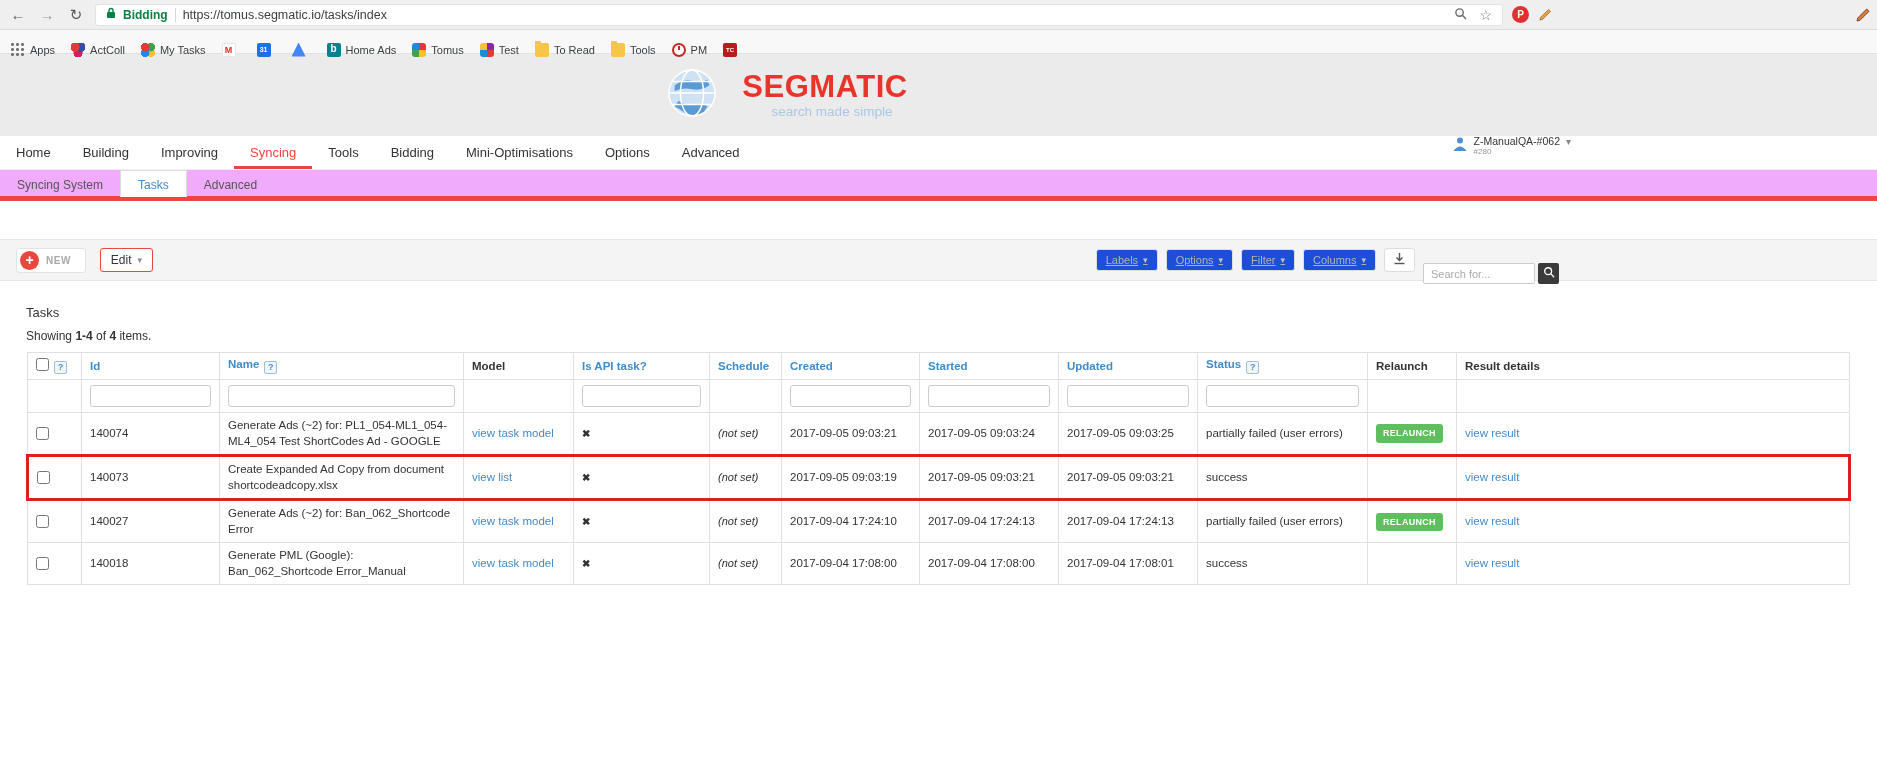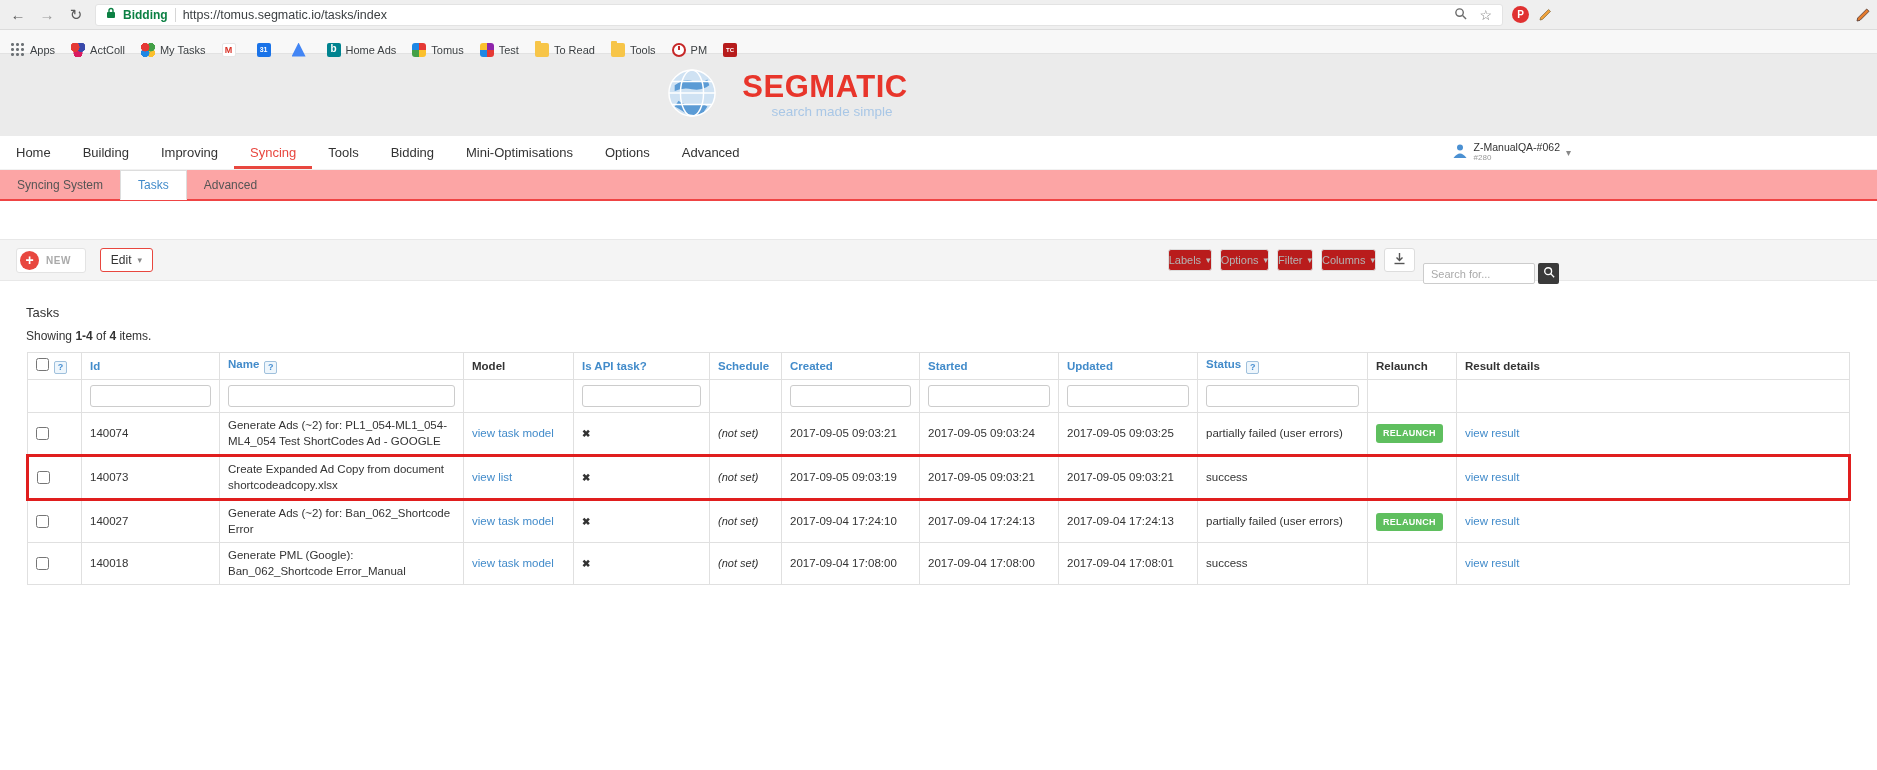--- a/index.html
+++ b/index.html
@@ -75,27 +75,27 @@
   .logo-title { display:block; font-size:31px; font-weight:bold; color:#e8352b; letter-spacing:.5px; line-height:1; }
   .logo-tagline { display:block; font-size:13.5px; color:#a9c7e6; margin-top:2px; text-align:center; padding-left:14px; }
 
   .main-nav { background:#fff; height:34px; border-bottom:1px solid #f1f1f1; }
   .main-nav .page-container { display:flex; align-items:stretch; height:100%; }
   .nav-item {
     padding:0 16px; line-height:33px; font-size:13px; color:#333; cursor:pointer; white-space:nowrap;
     border-bottom:3px solid transparent;
   }
   .nav-item.active { color:#e8473f; border-bottom-color:#e8473f; }
-  .user-chip { margin-left:auto; display:flex; align-items:center; gap:6px; padding-right:4px; cursor:pointer; }
+  .user-chip { margin-left:auto; display:flex; gap:6px; padding-right:4px; cursor:pointer; }
   .user-text { display:flex; flex-direction:column; line-height:1.1; }
   .user-name { font-size:10.5px; color:#333; }
   .user-num { font-size:8px; color:#999; }
   .chip-caret { color:#888; font-size:10px; }
 
-  .sub-nav { background:#fca5a5; height:31px; border-bottom:2px solid #ef4444;text-align:center; }
+  .sub-nav { background:#f0abfc; height:31px; border-bottom:5px solid #ef4444;text-align:center; }
   .sub-nav .page-container { display:flex; height:100%; }
   .sub-item { padding:0 17px; line-height:30px; font-size:12px; color:#555; cursor:pointer; white-space:nowrap; }
   .sub-item.active {
     color:#428bca; background:#fff; border:1px solid #ddd; border-bottom-color:#fff;
     margin-bottom:-1px; line-height:28px; z-index:2; position:relative;
   }
 
   .gap-strip { height:38px; background:#fff; }
 
   .toolbar-strip { height:42px; background:#f4f4f4; border-top:1px solid #e8e8e8; border-bottom:1px solid #e8e8e8; display:flex; align-items:center; }
@@ -109,22 +109,22 @@
     font-size:14px; line-height:18px; text-align:center; font-weight:bold;
   }
   .btn-new-label { font-size:10px; font-weight:bold; color:#aaa; letter-spacing:.5px; }
   .btn-edit {
     display:flex; align-items:center; gap:6px; background:#fff; border:1px solid #e8473f;
     border-radius:3px; padding:4px 10px; font-size:12px; color:#333; cursor:pointer;
   }
   .btn-edit .drop-caret { color:#888; font-size:9px; }
   .right-tools { margin-left:auto; display:flex; align-items:center; gap:8px; }
   .drop-btn {
-    display:flex; align-items:center; gap:5px; background:#b91c1c; border:1px solid #ddd;
-    border-radius:3px; padding:4px 0; font-size:11px; color:#b3b3b3; cursor:pointer;
+    display:flex; align-items:center; gap:5px; background:#1d4ed8; border:1px solid #ddd;
+    border-radius:3px; padding:4px 9px; font-size:11px; color:#b3b3b3; cursor:pointer;text-decoration:underline;
   }
   .drop-caret { font-size:9px; color:#c0c0c0; }
   .btn-export { background:#fff; border:1px solid #ddd; border-radius:3px; padding:3px 8px; cursor:pointer; display:flex; align-items:center; }
   .search-wrap { display:flex; align-items:center; gap:3px;margin-top:27px; }
   .search-input {
     width:112px; height:21px; border:1px solid #ccc; border-radius:2px; padding:0 7px;
     font-size:11px; font-family:"Liberation Sans",sans-serif; color:#333; outline:none; background:#fff;
   }
   .search-input::placeholder { color:#aaa; }
   .btn-search {

